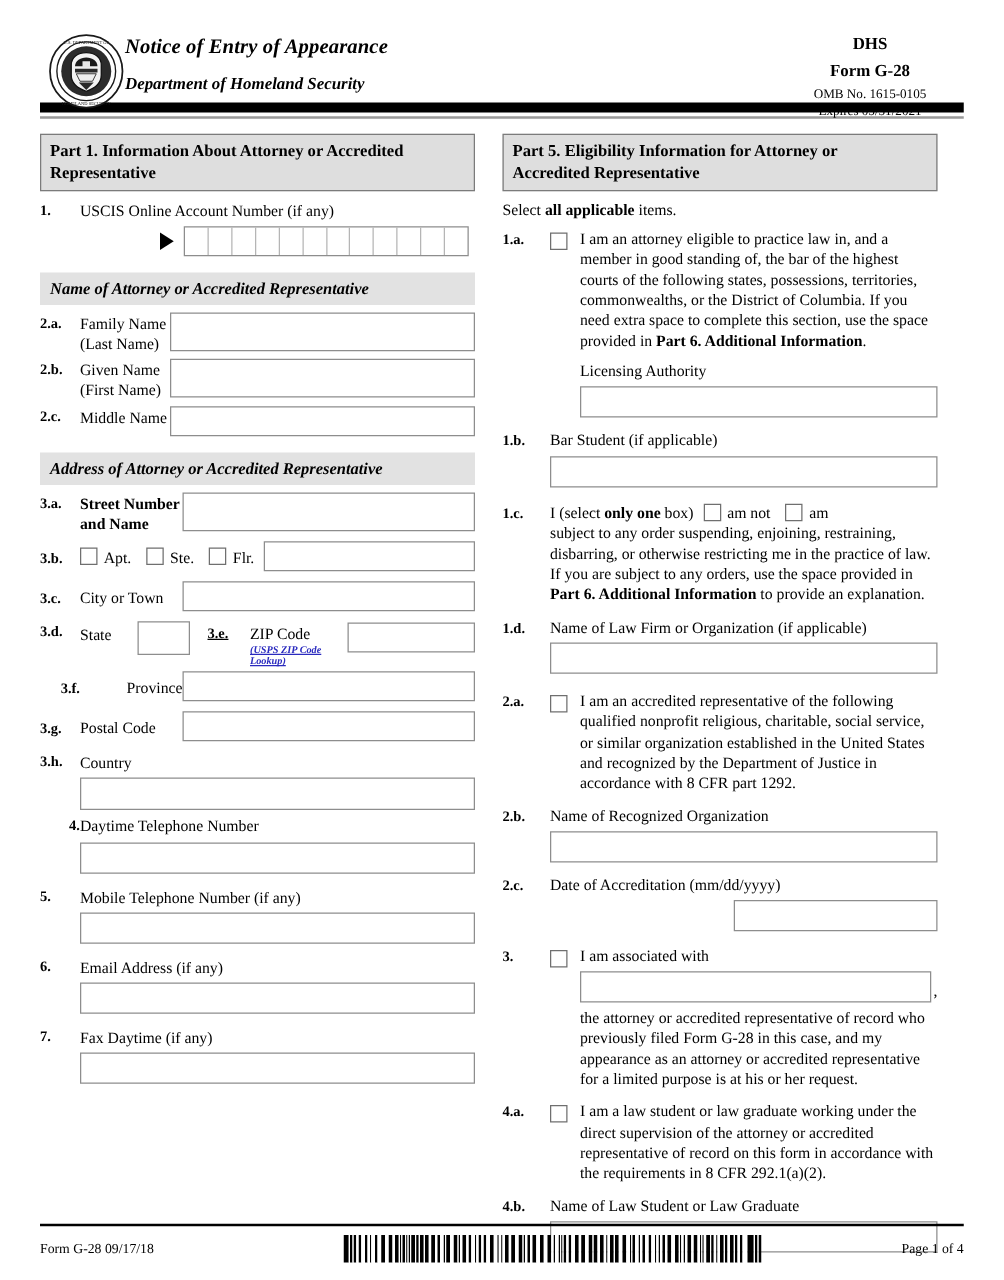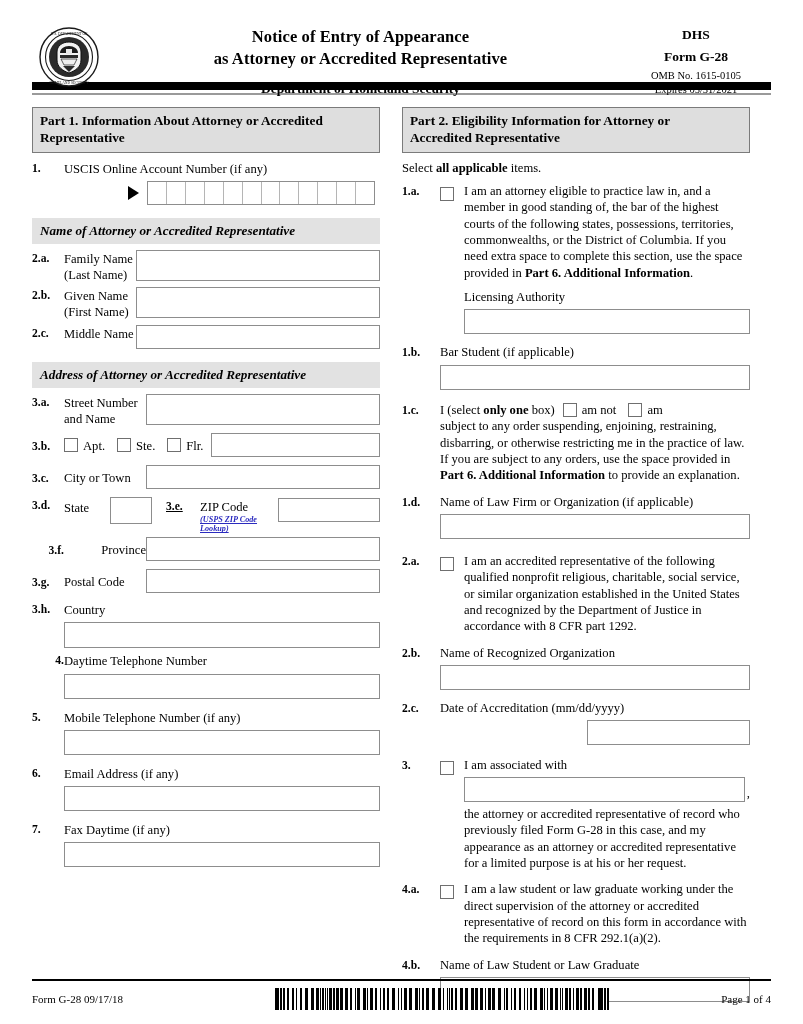--- a/index.html
+++ b/index.html
@@ -9,21 +9,21 @@
     background: #ffffff;
     font-family: "Liberation Serif", "DejaVu Serif", serif;
     color: #000;
     overflow: hidden;
   }
   .page { position: relative; width:803px; height:1024px; padding: 0 32px; }
 
   
   .hdr { display:flex; align-items:flex-start; padding-top: 22px; height: 78px; }
   .seal { width:62px; height:62px; flex:0 0 62px; margin-left:6px; margin-top:4px; }
-  .hdr-title { flex:1; text-align:center; padding-top:4px; }
+  .hdr-title { flex:1; padding-top:4px;font-style:italic; }
   .hdr-title .l1 { font-size:16.5px; font-weight:bold; line-height:1.32; letter-spacing:.1px;}
   .hdr-title .l3 { font-size:13.5px; font-weight:bold; margin-top:11px; }
   .hdr-right { width:150px; flex:0 0 150px; text-align:center; padding-top:5px; }
   .hdr-right .dhs { font-size:13.5px; font-weight:bold; }
   .hdr-right .fg { font-size:13.5px; font-weight:bold; margin-top:6px; }
   .hdr-right .omb { font-size:10.5px; margin-top:5px; }
   .hdr-right .exp { font-size:10.5px; margin-top:3px; }
 
   .rule-thick { height:8px; background:#000; margin-top:4px; }
   .rule-thin { height:2px; background:#9a9a9a; margin-top:3px; }
@@ -104,21 +104,20 @@
         <path d="M25 40 L37 40 L31 46 Z" fill="#2a2a2a"></path>
         <g fill="#1a1a1a" font-size="3.6" font-family="'Liberation Serif',serif">
           <text x="31" y="9" text-anchor="middle">U.S. DEPARTMENT OF</text>
           <text x="31" y="58" text-anchor="middle">HOMELAND SECURITY</text>
         </g>
       </svg>
     </div>
 
     <div class="hdr-title">
       <div class="l1">Notice of Entry of Appearance</div>
-      <div class="l1">as Attorney or Accredited Representative</div>
       <div class="l3">Department of Homeland Security</div>
     </div>
 
     <div class="hdr-right">
       <div class="dhs">DHS</div>
       <div class="fg">Form G-28</div>
       <div class="omb">OMB No. 1615-0105</div>
       <div class="exp">Expires 05/31/2021</div>
     </div>
   </div>
@@ -179,21 +178,21 @@
       <div class="row">
         <div class="num">2.c.</div>
         <div class="lbl" style="width:72px;flex:0 0 72px;">Middle Name</div>
         <div class="fld" style="flex:1;height:24px;"></div>
       </div>
 
       <div class="sec-banner">Address of Attorney or Accredited Representative</div>
 
       <div class="row">
         <div class="num">3.a.</div>
-        <div class="lbl" style="width:82px;flex:0 0 82px;">
+        <div class="lbl" style="width:82px;flex:0 0 82px;font-weight:bold;">
           <span>Street Number</span><br>
           <span>and Name</span>
         </div>
         <div class="fld" style="flex:1;height:31px;"></div>
       </div>
 
       <div class="row mt6" style="align-items:center;">
         <div class="num">3.b.</div>
         <span class="cbx"></span>
         <span class="lbl" style="margin:0 12px 0 5px;">Apt.</span>
@@ -262,21 +261,21 @@
       <div class="row mt10">
         <div class="num">7.</div>
         <div class="lbl">Fax Daytime (if any)</div>
       </div>
       <div class="fld" style="margin-left:32px;margin-top:2px;height:25px;"></div>
 
     </div>
 
     <div class="col">
 
-      <div class="part-banner">Part 2.  Eligibility Information for Attorney or Accredited Representative</div>
+      <div class="part-banner">Part 5.  Eligibility Information for Attorney or Accredited Representative</div>
 
       <div class="para" style="margin-bottom:7px;">
         <span>Select </span><b>all applicable</b><span> items.</span>
       </div>
 
       <div class="row">
         <div class="num r">1.a.</div>
         <div style="flex:0 0 24px;padding-top:2px;"><span class="cbx"></span></div>
         <div class="para" style="flex:1;">
           <span>I am an attorney eligible to practice law in, and a member in good standing of, the bar of the highest courts of the following states, possessions, territories, commonwealths, or the District of Columbia.  If you need extra space to complete this section, use the space provided in </span><b>Part 6. Additional Information</b><span>.</span>

